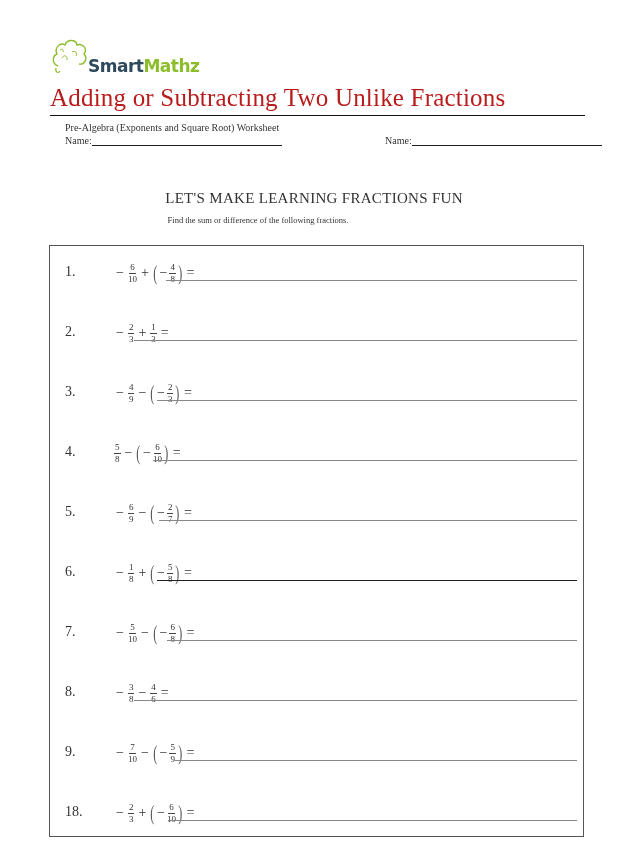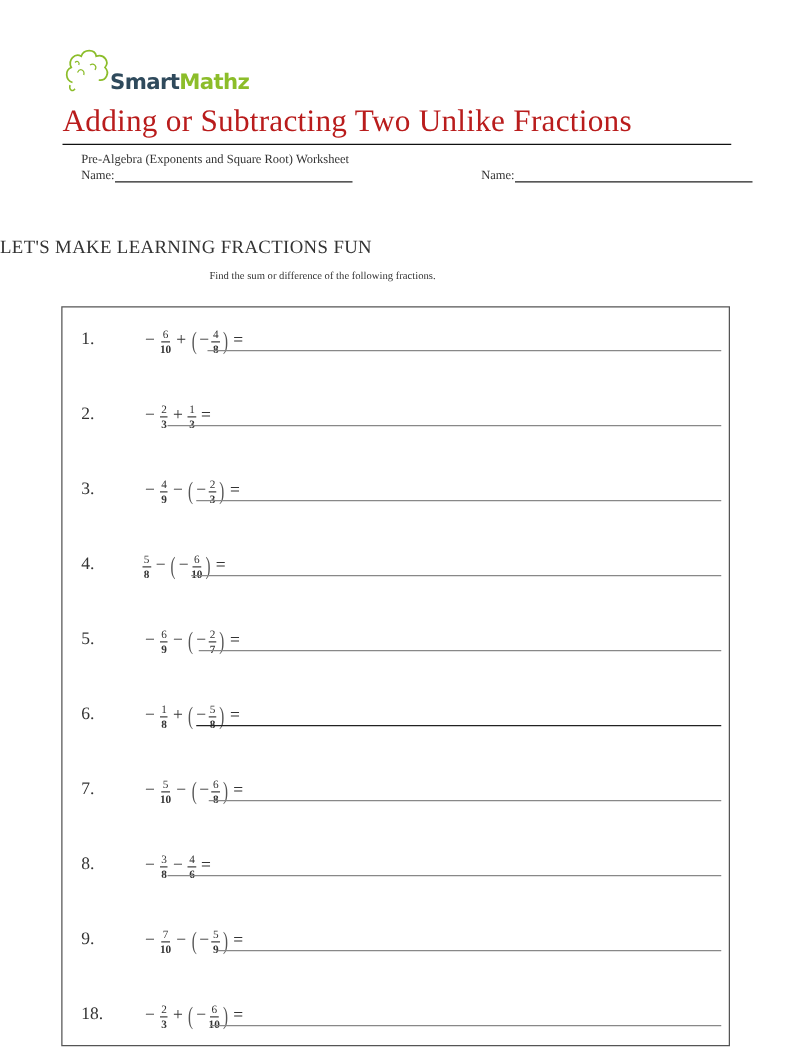--- a/index.html
+++ b/index.html
@@ -5,29 +5,29 @@
   html, body { margin:0; padding:0; background:#fff; }
   body { width:628px; height:847px; position:relative; overflow:hidden; font-family:"DejaVu Serif", serif; color:#222; }
   .logo { position:absolute; left:50px; top:36px; width:140px; height:46px; }
   .logo-text { position:absolute; left:38px; top:20px; font-family:"DejaVu Sans", sans-serif; font-weight:bold; font-size:17px; letter-spacing:-0.5px; }
   .logo-text .smart { color:#2f4a5c; }
   .logo-text .mathz { color:#8cbd2a; }
   .title { position:absolute; left:50px; top:84px; font-family:"Liberation Serif", serif; font-size:25px; color:#b91c1c; white-space:nowrap; letter-spacing:0.2px; }
   .rule { position:absolute; left:50px; top:115px; width:535px; height:1px; background:#111; }
   .sub { position:absolute; left:65px; font-family:"Liberation Serif", serif; font-size:10px; color:#333; white-space:nowrap; }
   .uline { display:inline-block; border-bottom:1px solid #222; height:10px; vertical-align:bottom; }
-  .heading { position:absolute; left:0; width:628px; top:190px; text-align:left; font-family:"Liberation Serif", serif; font-size:15px; color:#333; letter-spacing:0.3px; }
+  .heading { position:absolute; left:0; width:628px; top:190px; text-align:center; font-family:"Liberation Serif", serif; font-size:15px; color:#333; letter-spacing:0.3px; }
   .instr { position:absolute; left:0; width:516px; top:215px; text-align:center; font-family:"Liberation Serif", serif; font-size:8.5px; color:#333; }
   .box { position:absolute; left:49px; top:245px; width:535px; height:592px; border:1px solid #555; box-sizing:border-box; }
   .prob { position:absolute; left:0; height:30px; width:535px; }
   .num { position:absolute; left:15px; top:6px; font-family:"Liberation Serif", serif; font-size:14px; color:#333; }
   .expr { position:absolute; left:63px; top:0; height:30px; display:flex; align-items:center; font-family:"Liberation Serif", serif; font-size:14px; color:#333; white-space:nowrap; }
   .frac { display:inline-flex; flex-direction:column; align-items:center; font-size:9px; line-height:9px; margin:0 1px; }
   .frac .n { border-bottom:0.8px solid #444; padding:0 1px 1px; }
-  .frac .d { padding-top:1px;font-weight:bold; }
+  .frac .d { padding-top:1px; }
   .op { margin:0 3px; }
   .paren { font-size:20px; font-weight:100; transform:scaleX(0.6); display:inline-block; color:#555; }
   .answer { position:absolute; top:22px; height:1px; background:#888; }
 </style>
 </head>
 <body>
 
 <div class="logo">
   <svg width="40" height="42" viewBox="0 0 40 42" style="position:absolute;left:0;top:0">
     <path d="M8 30 C2 28 2 20 7 18 C4 12 10 6 15 9 C17 3 26 3 27 9 C33 7 38 13 34 18 C38 22 35 29 29 28" fill="none" stroke="#8cbd2a" stroke-width="1.4"></path>

